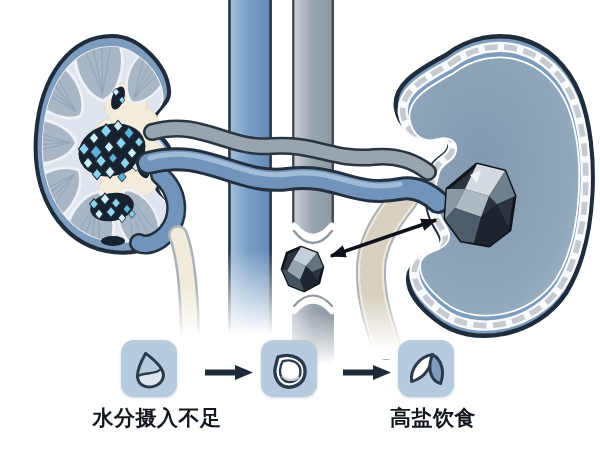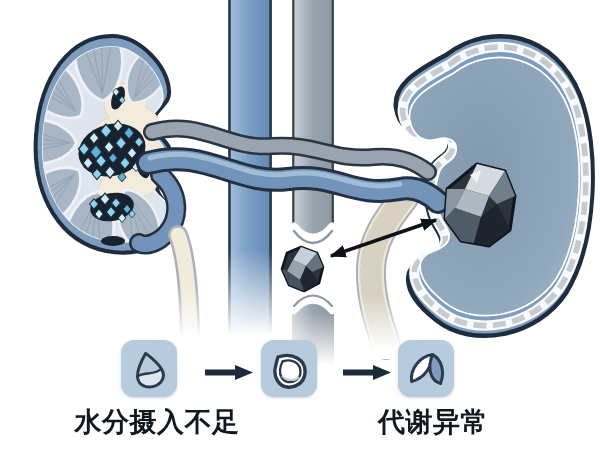--- a/index.html
+++ b/index.html
@@ -10,21 +10,21 @@
   }
   #artwork{position:absolute;left:0;top:0;}
   .cause-icon{
     position:absolute;top:340px;width:56px;height:57px;border-radius:13px;
     background:#b7cbdf;display:flex;align-items:center;justify-content:center;
     box-shadow:0 1px 3px rgba(90,110,140,.28);
   }
   .cause-arrow{position:absolute;top:364px;width:50px;height:17px;}
   .cause-label{
     position:absolute;top:404px;transform:translateX(-50%);
-    font-size:27px;font-weight:800;color:#121820;letter-spacing:.5px;white-space:nowrap;
+    font-size:21px;font-weight:800;color:#121820;letter-spacing:.5px;white-space:nowrap;
   }
 </style>
 </head>
 <body>
 
 <div id="stage">
 
 <svg id="artwork" width="600" height="450" viewBox="0 0 600 450">
   <defs>
     <linearGradient id="gTubeBlue" x1="0" y1="0" x2="1" y2="0">
@@ -228,15 +228,15 @@
 <div class="cause-icon" style="left:398px">
   <svg width="40" height="40" viewBox="0 0 40 40">
     <g transform="rotate(6 20 20)">
       <path d="M7,34 C4,21 13,8 25,5 C26,16 20,29 7,34 Z" fill="#ffffff" stroke="#2b3a4c" stroke-width="3" stroke-linejoin="round"></path>
       <path d="M25,5 C35,9 39,21 36,33 C25,31 21,18 25,5 Z" fill="#7d9cbe" stroke="#2b3a4c" stroke-width="3" stroke-linejoin="round"></path>
     </g>
   </svg>
 </div>
 
 <div class="cause-label" style="left:157px">水分摄入不足</div>
-<div class="cause-label" style="left:433px">代谢异常</div>
+<div class="cause-label" style="left:433px">高盐饮食</div>
 
 </div>
 
 </body></html>

